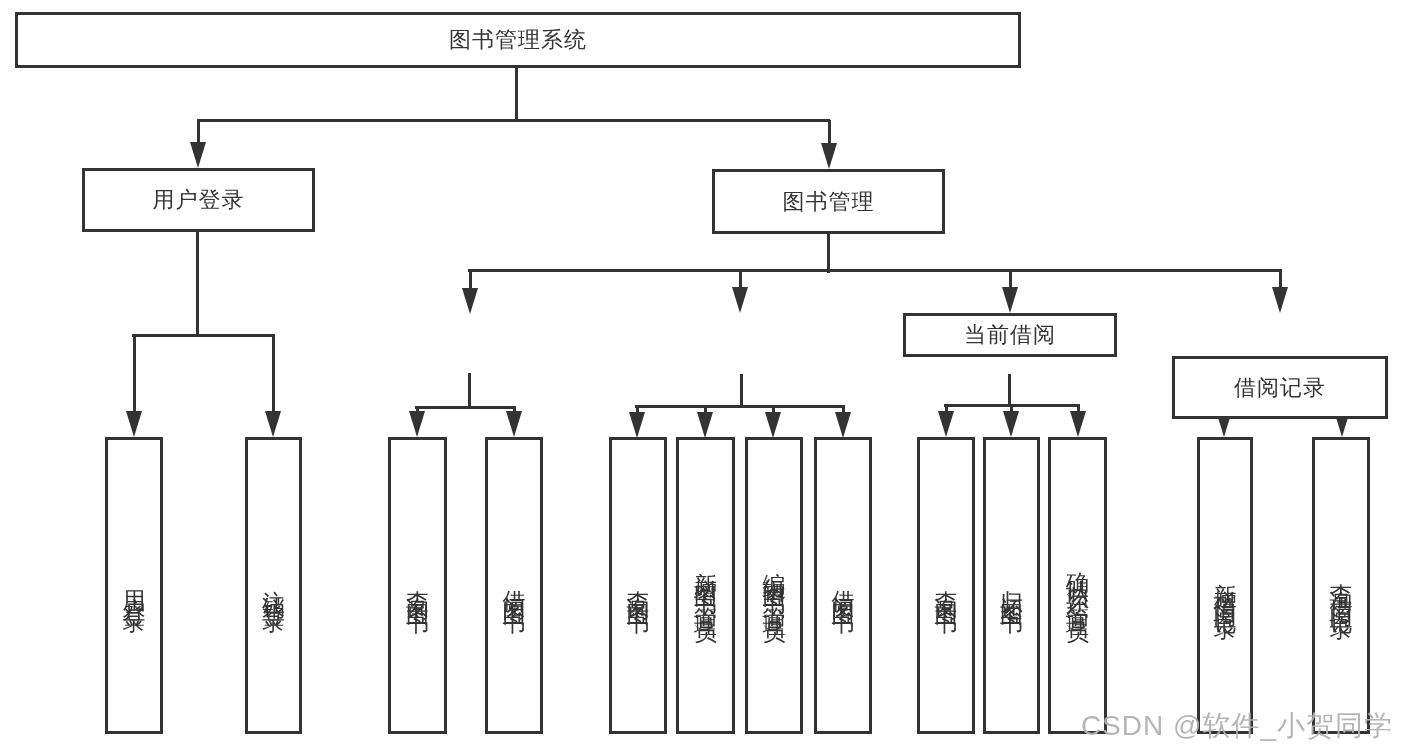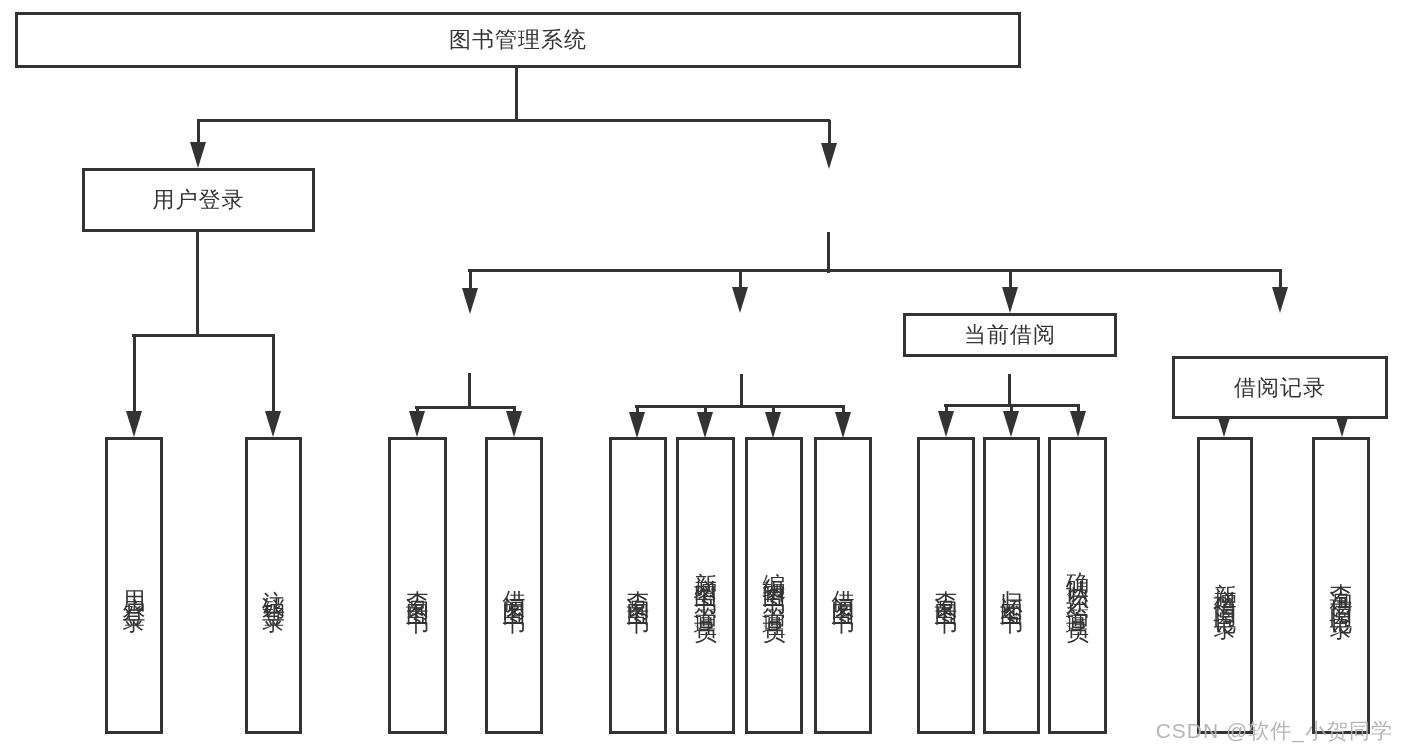--- a/index.html
+++ b/index.html
@@ -56,21 +56,21 @@
     position:absolute;
     left:0;bottom:0;
     width:0;height:0;
     border-left:8px solid transparent;
     border-right:8px solid transparent;
     border-top:26px solid var(--line);
   }
   .watermark{
     position:absolute;
     right:12px;bottom:2px;
-    font-size:21px;
+    font-size:28px;
     color:var(--watermark);
     letter-spacing:1px;
     z-index:5;
     opacity:.95;
   }
 </style>
 </head>
 <body>
 
 <div class="canvas">
@@ -170,20 +170,23 @@
       <div class="head"></div>
     </div>
 
   <div class="box" style="left:15px;top:12px;width:1006px;height:56px;">
     <span>图书管理系统</span>
   </div>
 
   <div class="box" style="left:82px;top:168px;width:233px;height:64px;">
     <span>用户登录</span>
   </div>
+  <div class="box" style="left:712px;top:169px;width:233px;height:65px;">
+    <span>图书管理</span>
+  </div>
 
   <div class="box" style="left:903px;top:313px;width:214px;height:44px;">
     <span>当前借阅</span>
   </div>
   <div class="box" style="left:1172px;top:313px;width:216px;height:63px;margin-top:43px;">
     <span>借阅记录</span>
   </div>
 
   <div class="box leaf" style="left:105px;top:437px;width:58px;height:297px;">
     <span class="vtext">用户登录</span>

